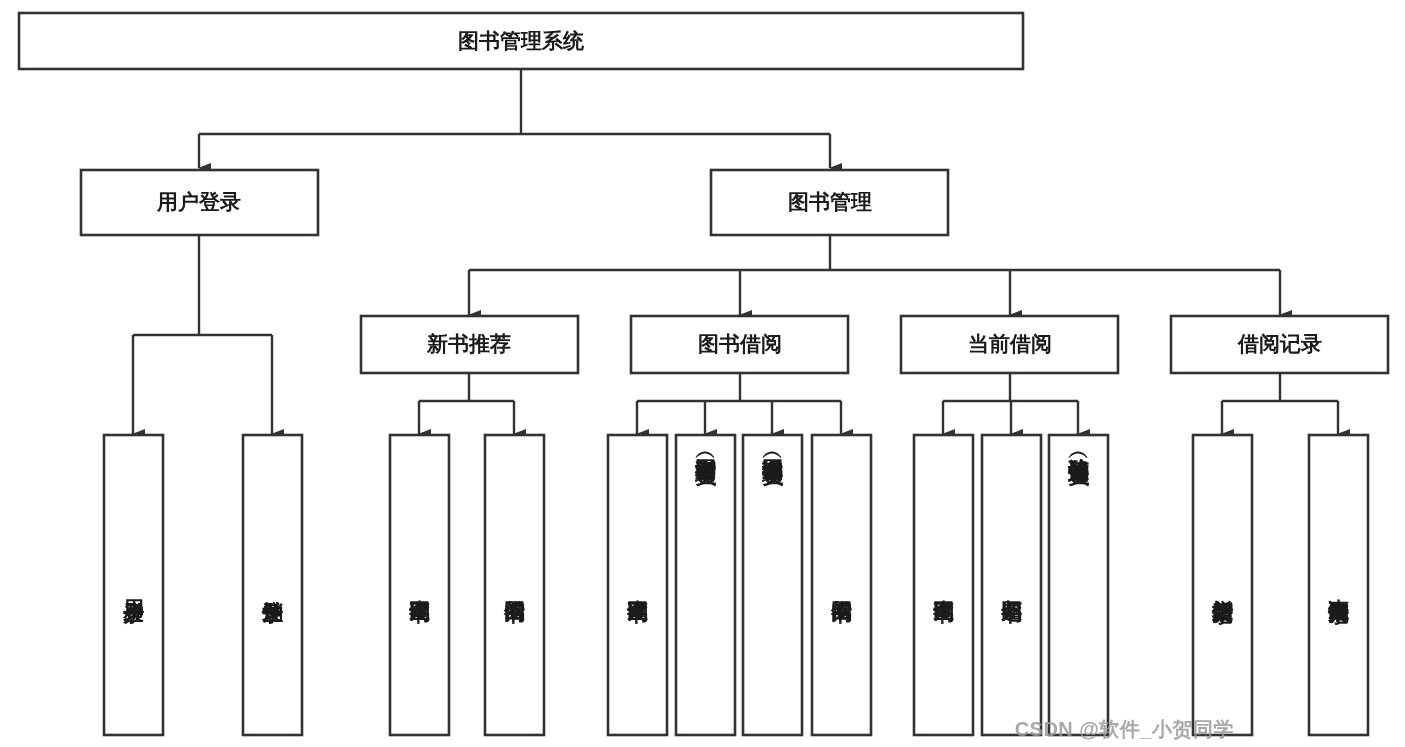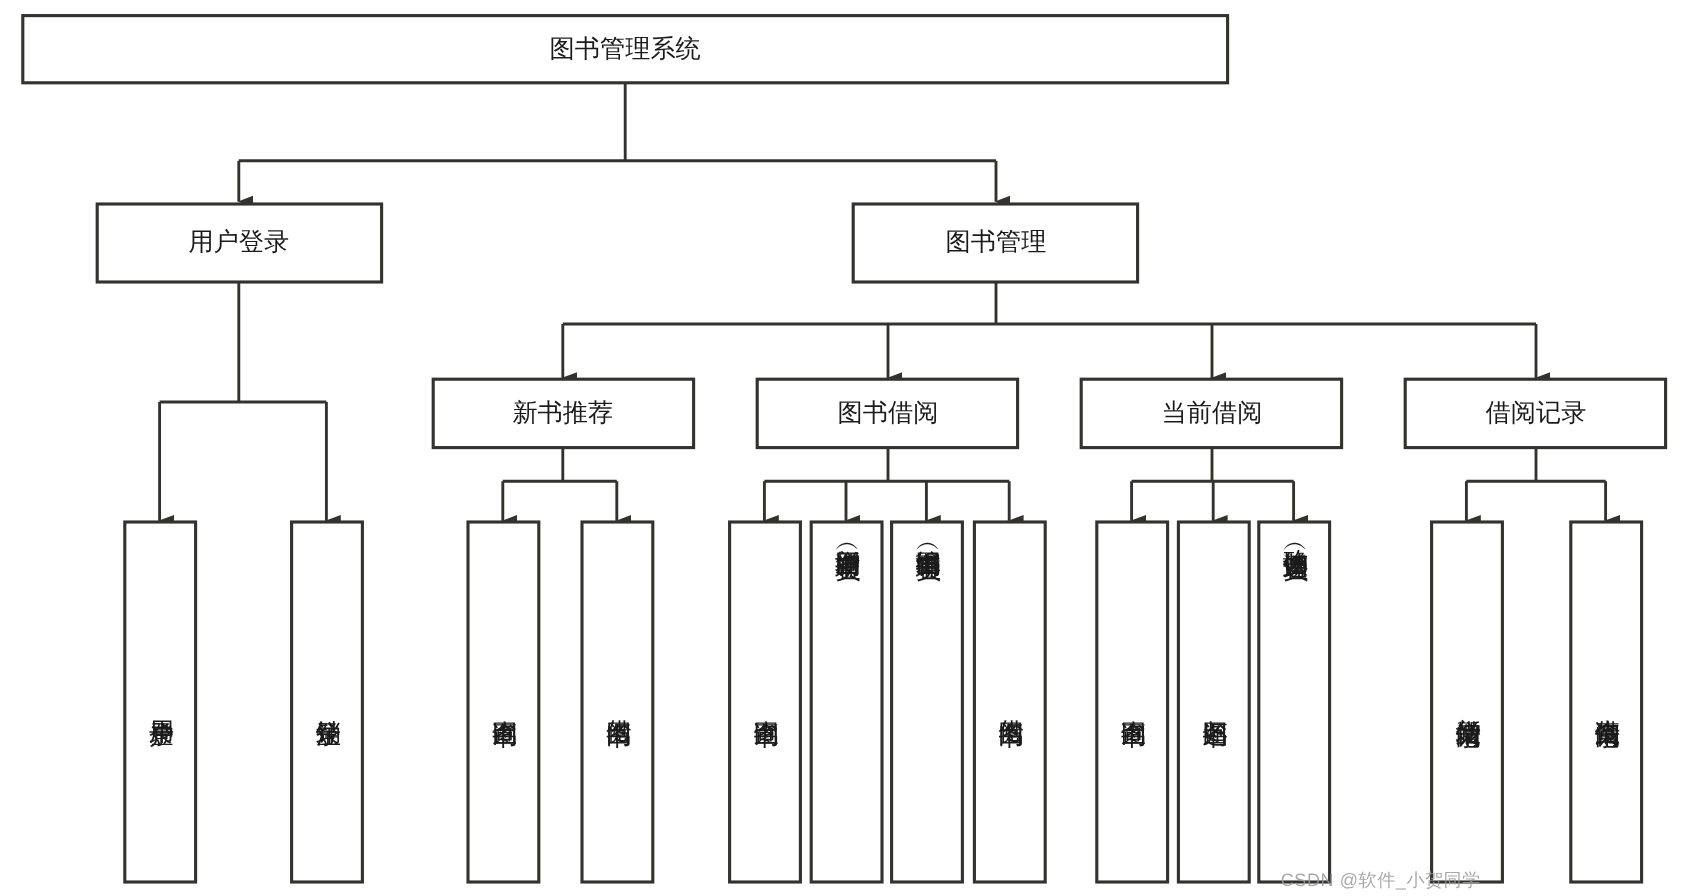--- a/index.html
+++ b/index.html
@@ -13,20 +13,21 @@
     font-family: "Liberation Sans", "DejaVu Sans", sans-serif;
     overflow: hidden;
     position: relative;
   }
   #diagram-root {
     position: absolute;
     left: 0;
     top: 0;
     width: 1246px;
     height: 747px;
+    font-weight: bold;
   }
   svg.flow {
     display: block;
     width: 1405px;
     height: 747px;
   }
   .node-rect {
     fill: #ffffff;
     stroke: #33322f;
     stroke-width: 2.6;
@@ -63,21 +64,21 @@
     justify-content: center;
     text-align: center;
     white-space: nowrap;
     pointer-events: none;
   }
   .watermark {
     position: absolute;
     right: 12px;
     bottom: 4px;
     font-family: "Liberation Sans", "DejaVu Sans", sans-serif;
-    font-size: 15px;
+    font-size: 20px;
     color: #9a9a9a;
     opacity: 0.85;
     letter-spacing: 0.5px;
     white-space: nowrap;
   }
 </style>
 </head>
 <body>
 
 <div id="diagram-root">

